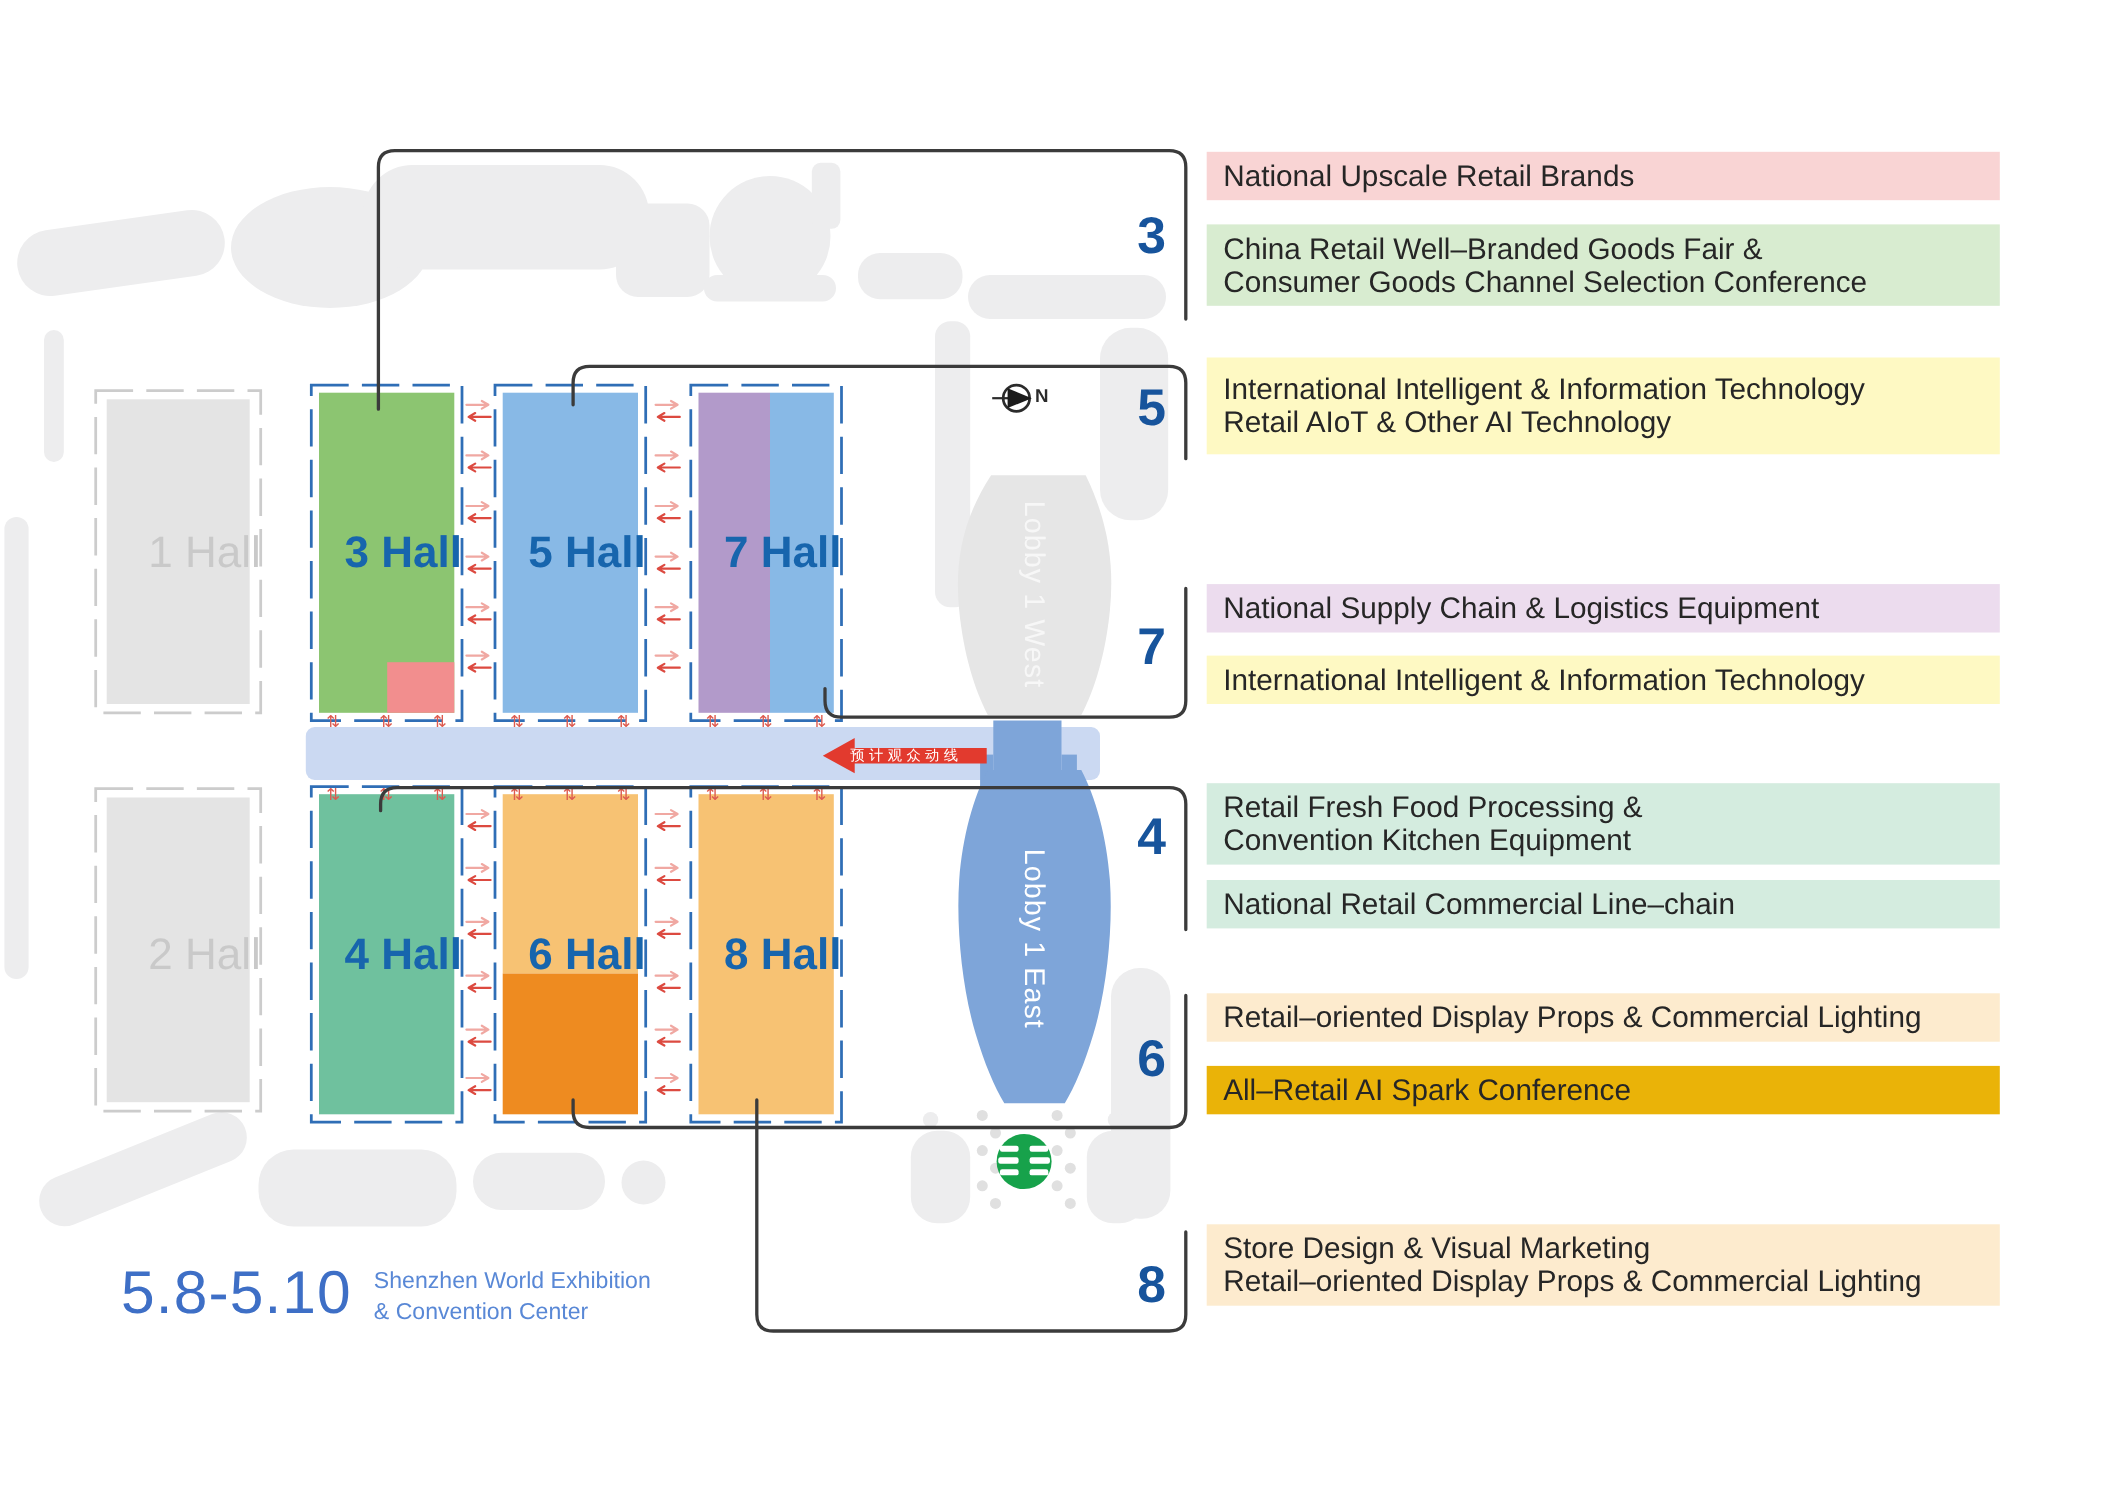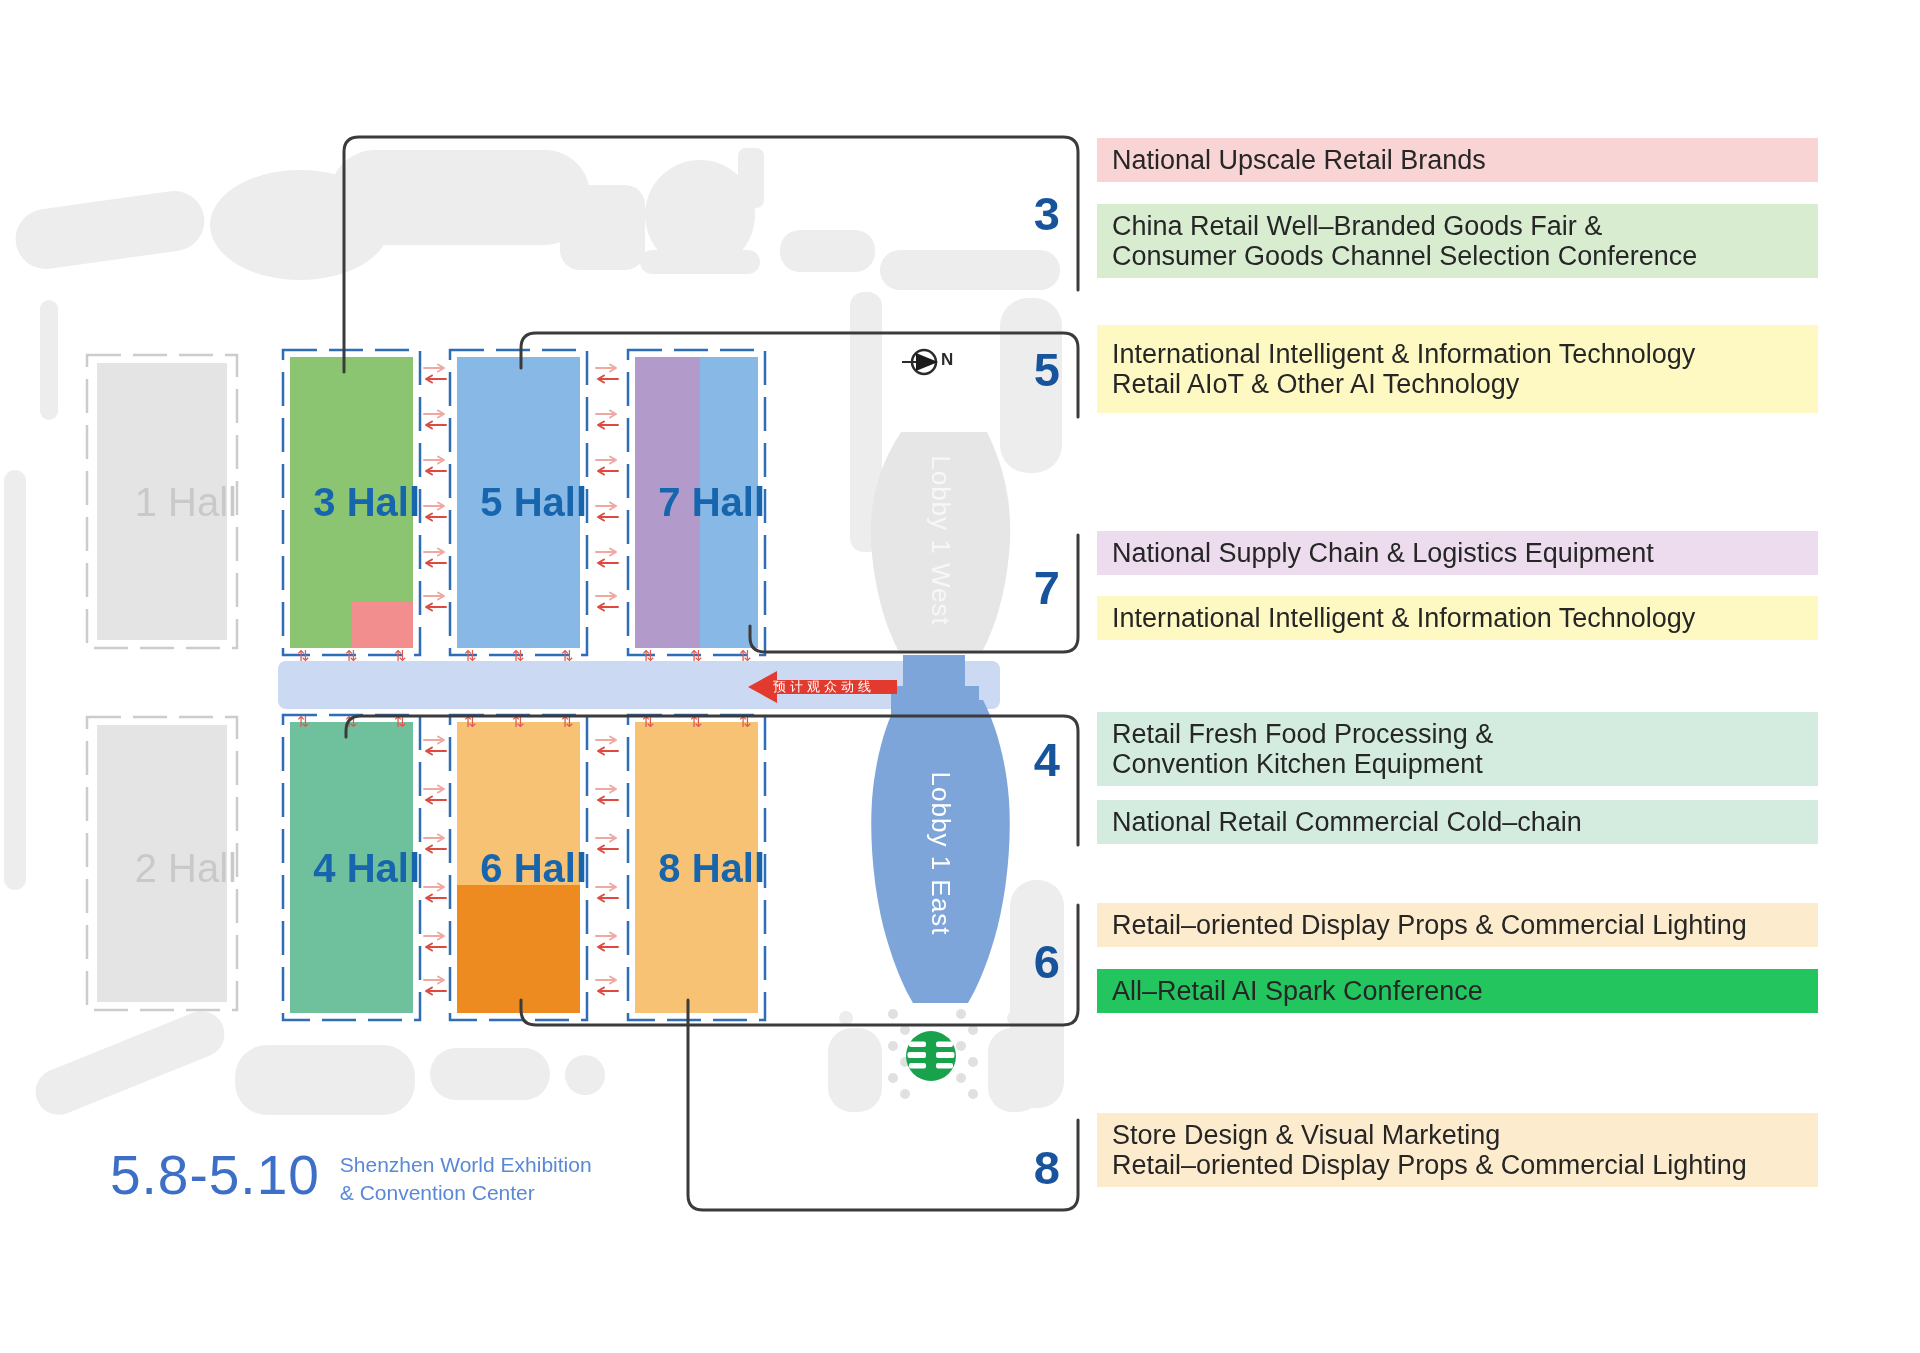--- a/index.html
+++ b/index.html
@@ -41,21 +41,21 @@
     padding:7px 0 7px 15px;font-size:27px;color:#262626;
   }
   .bar .ln{line-height:30px;white-space:nowrap;}
   .bar.tall{padding-top:14px;padding-bottom:14px;}
   .bar.pink  {background:#f9d4d4;}
   .bar.green {background:#d8ecd0;}
   .bar.blue  {background:#fef9c3;}
   .bar.purple{background:#ecdcee;}
   .bar.mint  {background:#d4ecdf;}
   .bar.peach {background:#fdebce;}
-  .bar.orange{background:#22c55e;}
+  .bar.orange{background:#eab308;}
 
   
   .subway-text{position:absolute;left:770px;top:1082px;width:322px;text-align:center;color:#17a24b;}
   .subway-text .l1{font-size:22px;font-weight:500;}
   .subway-text .l2{font-size:20px;margin-top:6px;white-space:nowrap;}
   .subway-text .l2 .exit{margin-left:16px;}
 
   
   .footer{position:absolute;left:110px;top:1146px;display:flex;gap:20px;align-items:flex-start;}
   .footer .dates{font-size:55px;font-weight:500;color:#3e6fc6;letter-spacing:1px;line-height:58px;}
@@ -282,21 +282,21 @@
     <div class="ln">National Supply Chain &amp; Logistics Equipment</div>
   </div>
   <div class="bar blue" style="top:596px;">
     <div class="ln">International Intelligent &amp; Information Technology</div>
   </div>
   <div class="bar mint" style="top:712px;">
     <div class="ln">Retail Fresh Food Processing &amp;</div>
     <div class="ln">Convention Kitchen Equipment</div>
   </div>
   <div class="bar mint" style="top:800px;">
-    <div class="ln">National Retail Commercial Cold–chain</div>
+    <div class="ln">National Retail Commercial Line–chain</div>
   </div>
   <div class="bar peach" style="top:903px;">
     <div class="ln">Retail–oriented Display Props &amp; Commercial Lighting</div>
   </div>
   <div class="bar orange" style="top:969px;">
     <div class="ln">All–Retail AI Spark Conference</div>
   </div>
   <div class="bar peach" style="top:1113px;">
     <div class="ln">Store Design &amp; Visual Marketing</div>
     <div class="ln">Retail–oriented Display Props &amp; Commercial Lighting</div>

